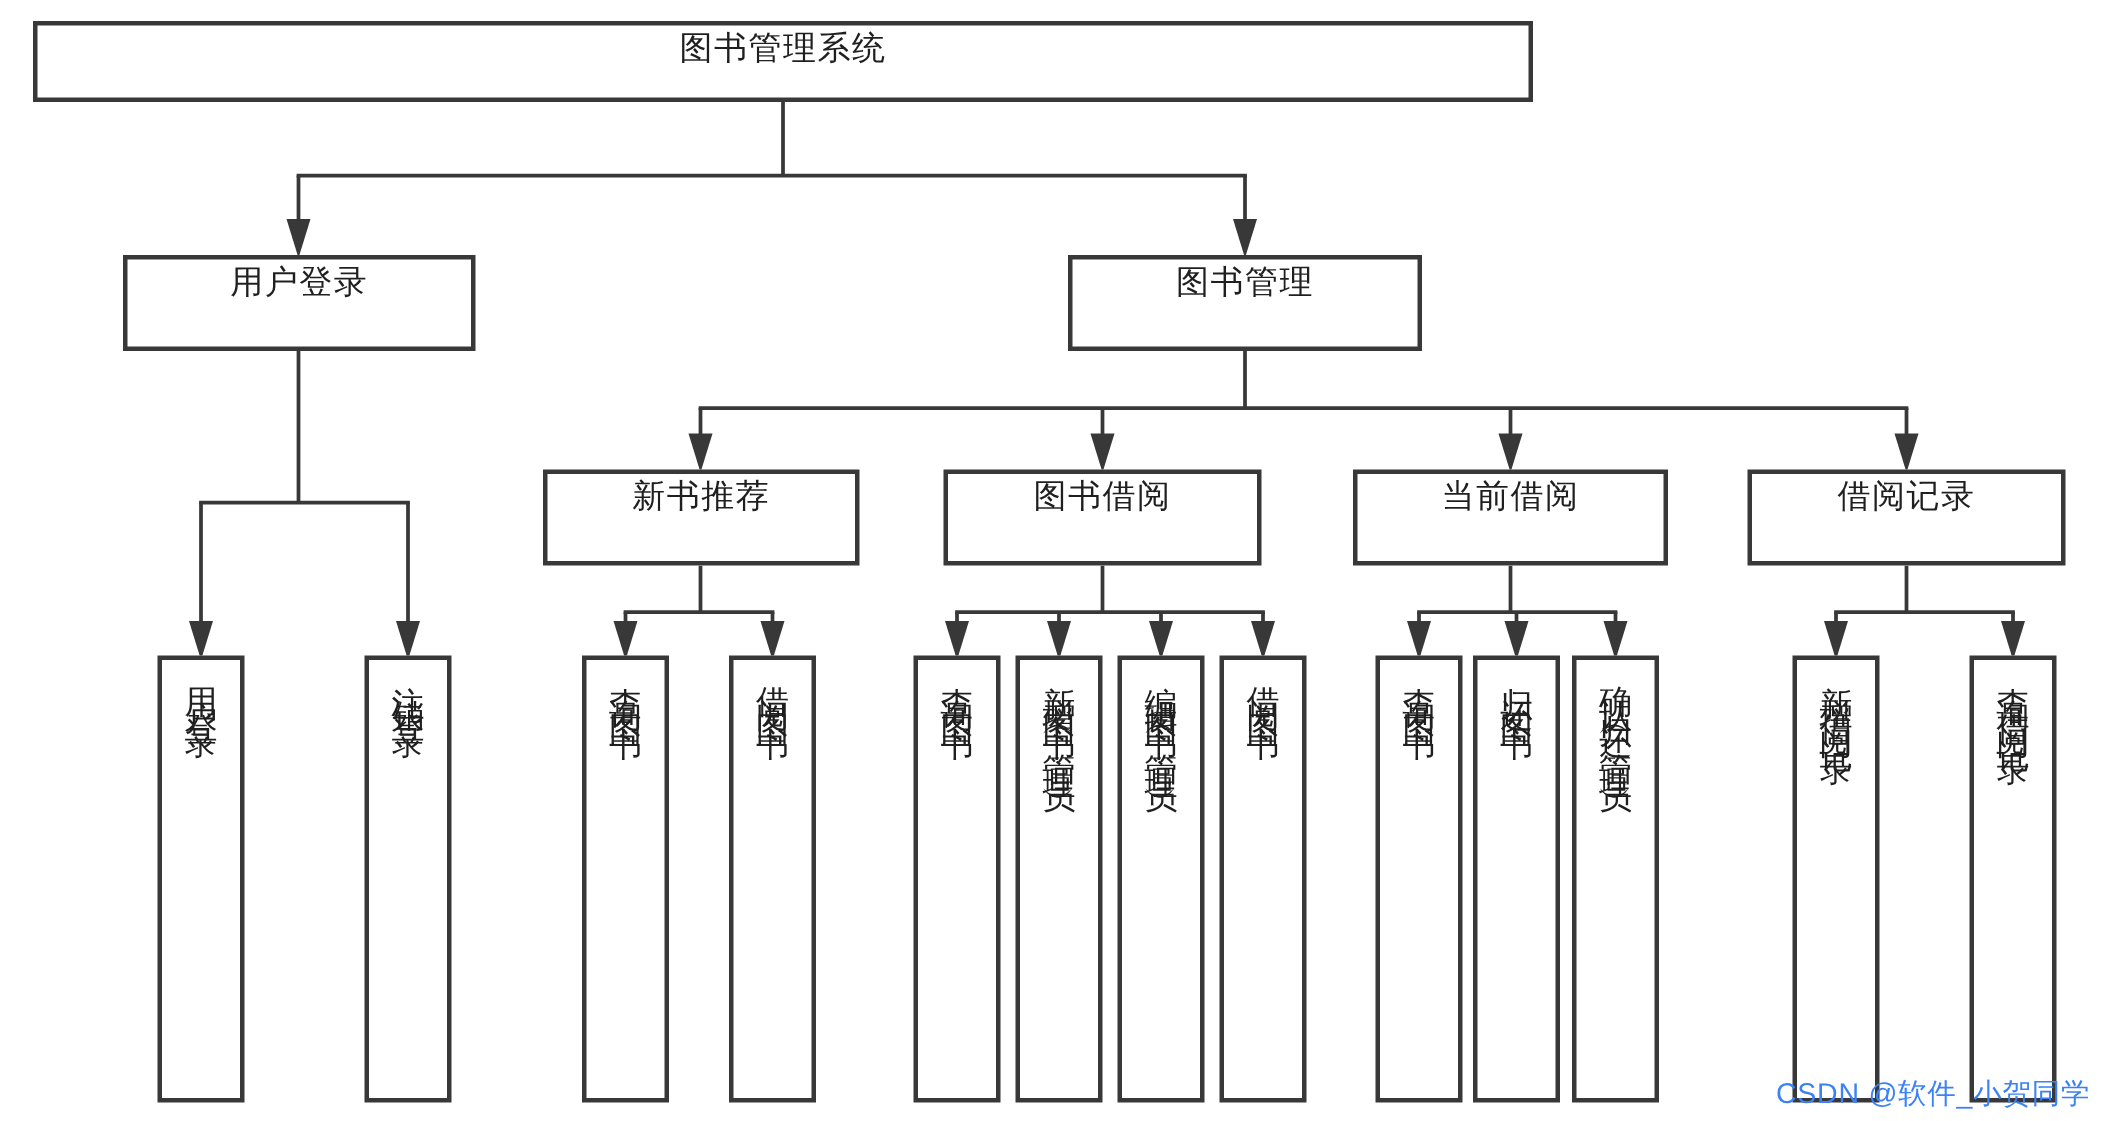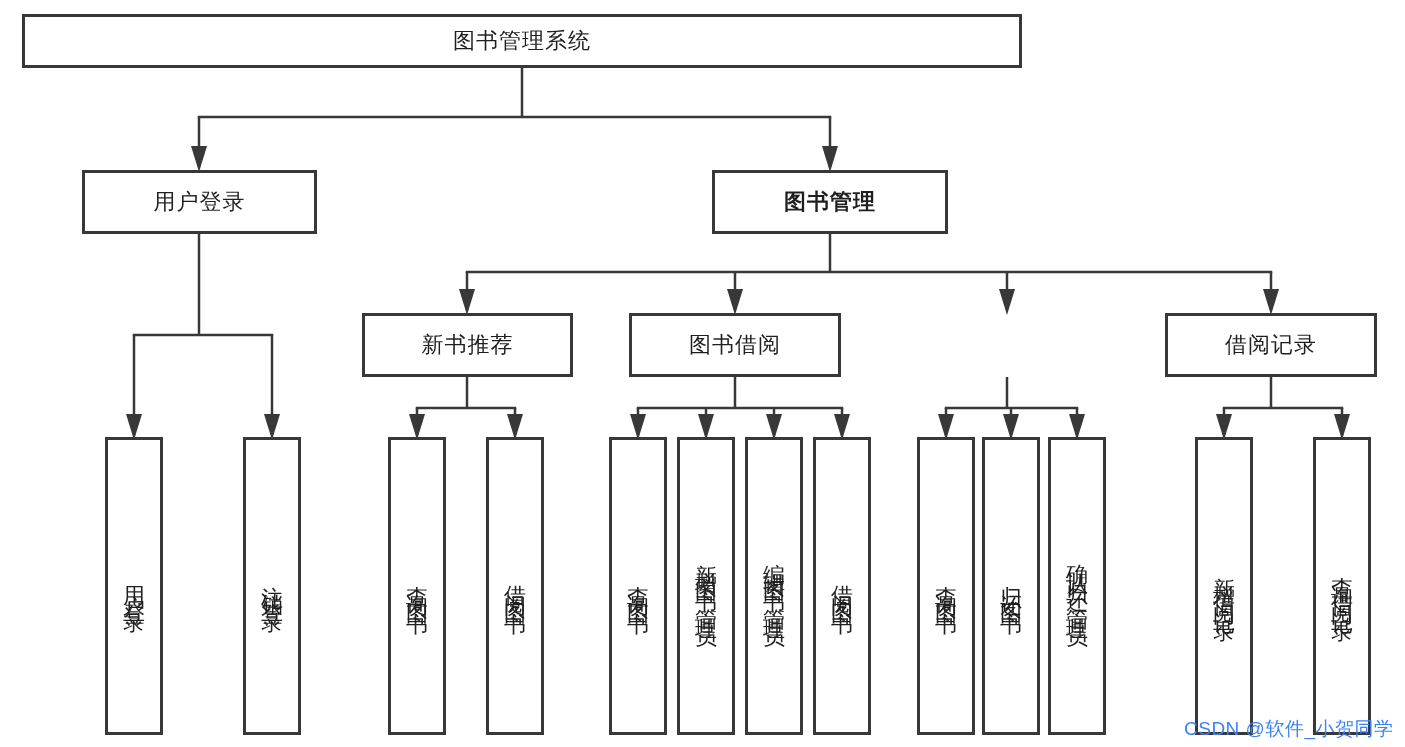--- a/index.html
+++ b/index.html
@@ -18,21 +18,20 @@
     position: absolute;
     left: 0; top: 0;
     z-index: 1;
   }
   .node {
     position: absolute;
     background: #ffffff;
     border: 3px solid #383838;
     box-sizing: border-box;
     display: flex;
-    align-items: center;
     justify-content: center;
     z-index: 2;
   }
   .node-h span {
     font-size: 22px;
     color: #1f1f1f;
     letter-spacing: 1px;
     white-space: nowrap;
   }
   .node-v span {
@@ -40,21 +39,21 @@
     font-size: 22px;
     color: #1f1f1f;
     letter-spacing: 9px;
     line-height: 1;
     white-space: nowrap;
   }
   
   .n-root   { left: 22px;   top: 14px;  width: 1000px; height: 54px; }
   
   .n-login  { left: 82px;   top: 170px; width: 235px;  height: 64px; }
-  .n-mgmt   { left: 712px;  top: 170px; width: 236px;  height: 64px; font-weight: bold; }
+  .n-mgmt   { left: 712px;  top: 170px; width: 236px;  height: 64px; }
   
   .n-rec    { left: 362px;  top: 313px; width: 211px;  height: 64px; }
   .n-borrow { left: 629px;  top: 313px; width: 212px;  height: 64px; }
   .n-cur    { left: 902px;  top: 313px; width: 210px;  height: 64px; }
   .n-record { left: 1165px; top: 313px; width: 212px;  height: 64px; }
   
   .leaf { top: 437px; width: 58px; height: 298px; }
   .l-g1a { left: 105px; }
   .l-g1b { left: 243px; }
   .l-g2a { left: 388px; }
@@ -162,20 +161,23 @@
   <div class="node node-h n-mgmt">
     <span>图书管理</span>
   </div>
 
   <div class="node node-h n-borrow">
     <span>图书借阅</span>
   </div>
   <div class="node node-h n-rec">
     <span>新书推荐</span>
   </div>
+  <div class="node node-h n-cur">
+    <span>当前借阅</span>
+  </div>
   <div class="node node-h n-record">
     <span>借阅记录</span>
   </div>
 
   <div class="node node-v leaf l-g1a">
     <span>用户登录</span>
   </div>
   <div class="node node-v leaf l-g1b">
     <span>注销登录</span>
   </div>

